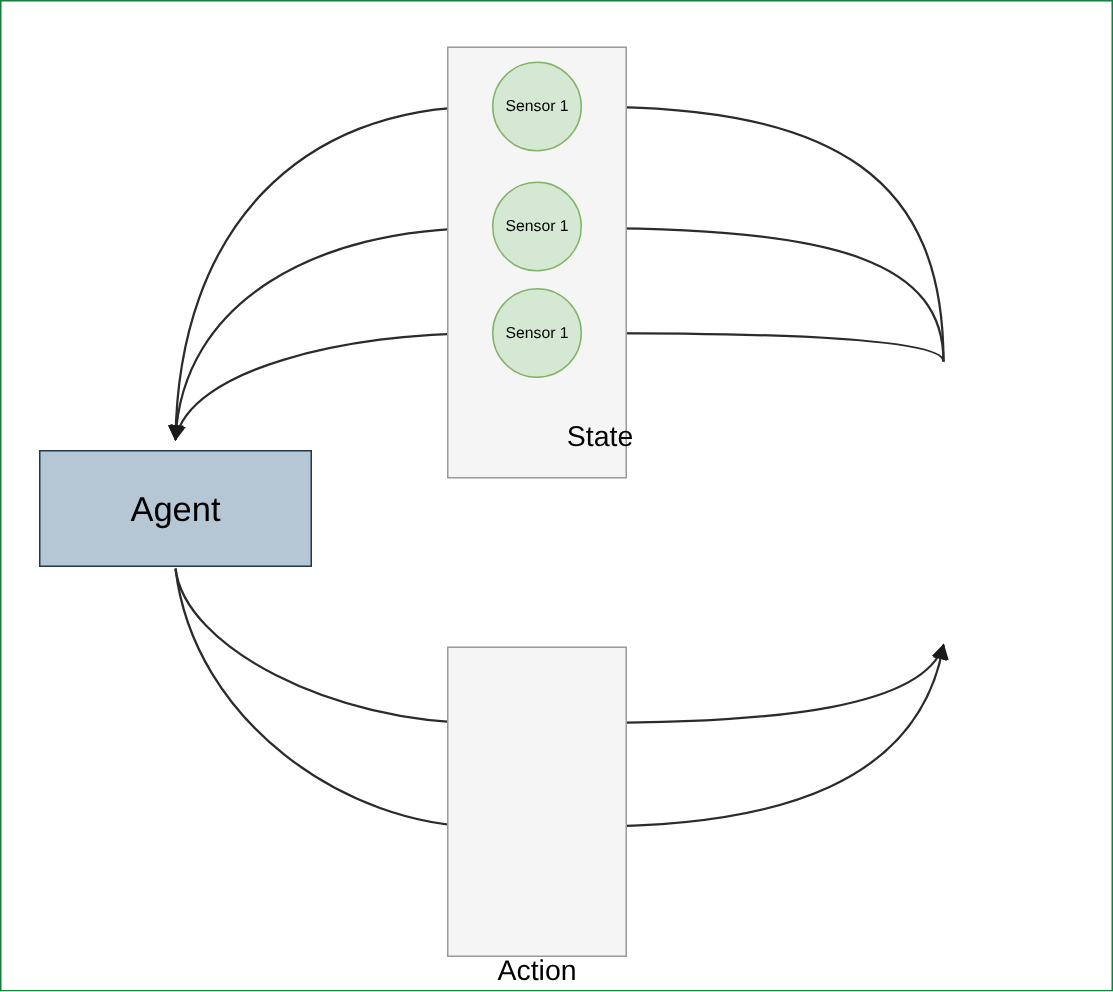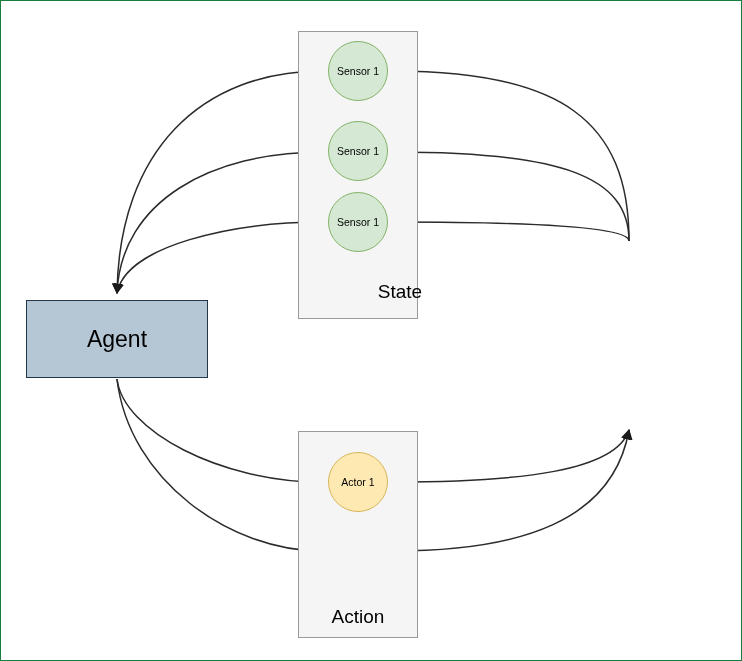--- a/index.html
+++ b/index.html
@@ -78,21 +78,21 @@
     height: 207px;
   }
   .group-label {
     position: absolute;
     width: 120px;
     text-align: center;
     font-size: 19px;
     color: #000000;
   }
   #state-label { left: 312px; top: 280px; margin-left: 27px; }
-  #action-label { left: 297px; top: 605px; }
+  #action-label { left: 297px; top: 636px; }
 
   
   .circle {
     position: absolute;
     box-sizing: border-box;
     border-radius: 50%;
     display: flex;
     align-items: center;
     justify-content: center;
     font-size: 10.5px;
@@ -180,23 +180,20 @@
     <span>Sensor 1</span>
   </div>
   <div class="circle sensor" id="sensor-2">
     <span>Sensor 1</span>
   </div>
 
   <div class="group-label" id="state-label">State</div>
 
   <div class="group-panel" id="action-panel"></div>
 
-  <div class="circle actor" id="actor-0">
-    <span>Actor 1</span>
-  </div>
 
   <div class="group-label" id="action-label">Action</div>
 
   <div class="node" id="agent-node">
     <span>Agent</span>
   </div>
 
 
 </div>
 

